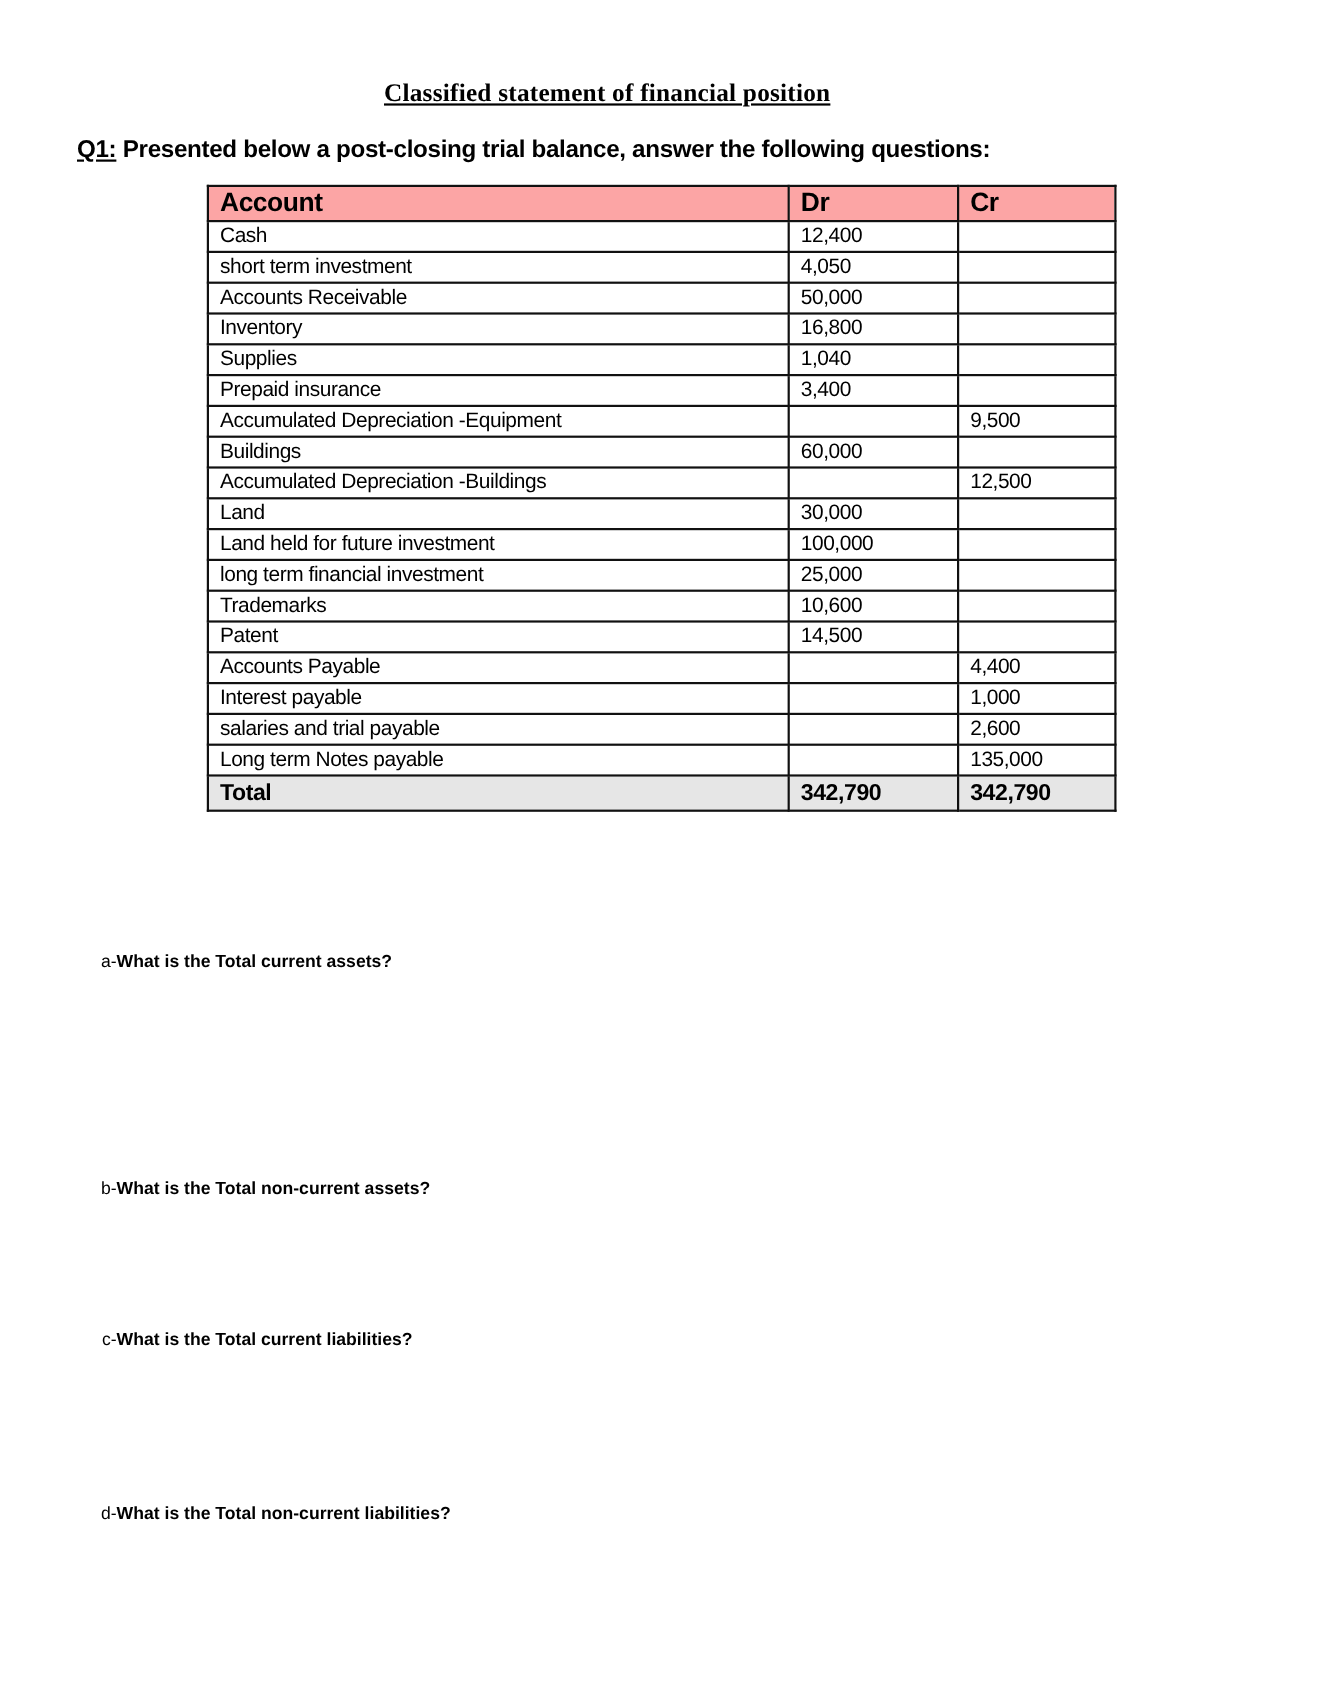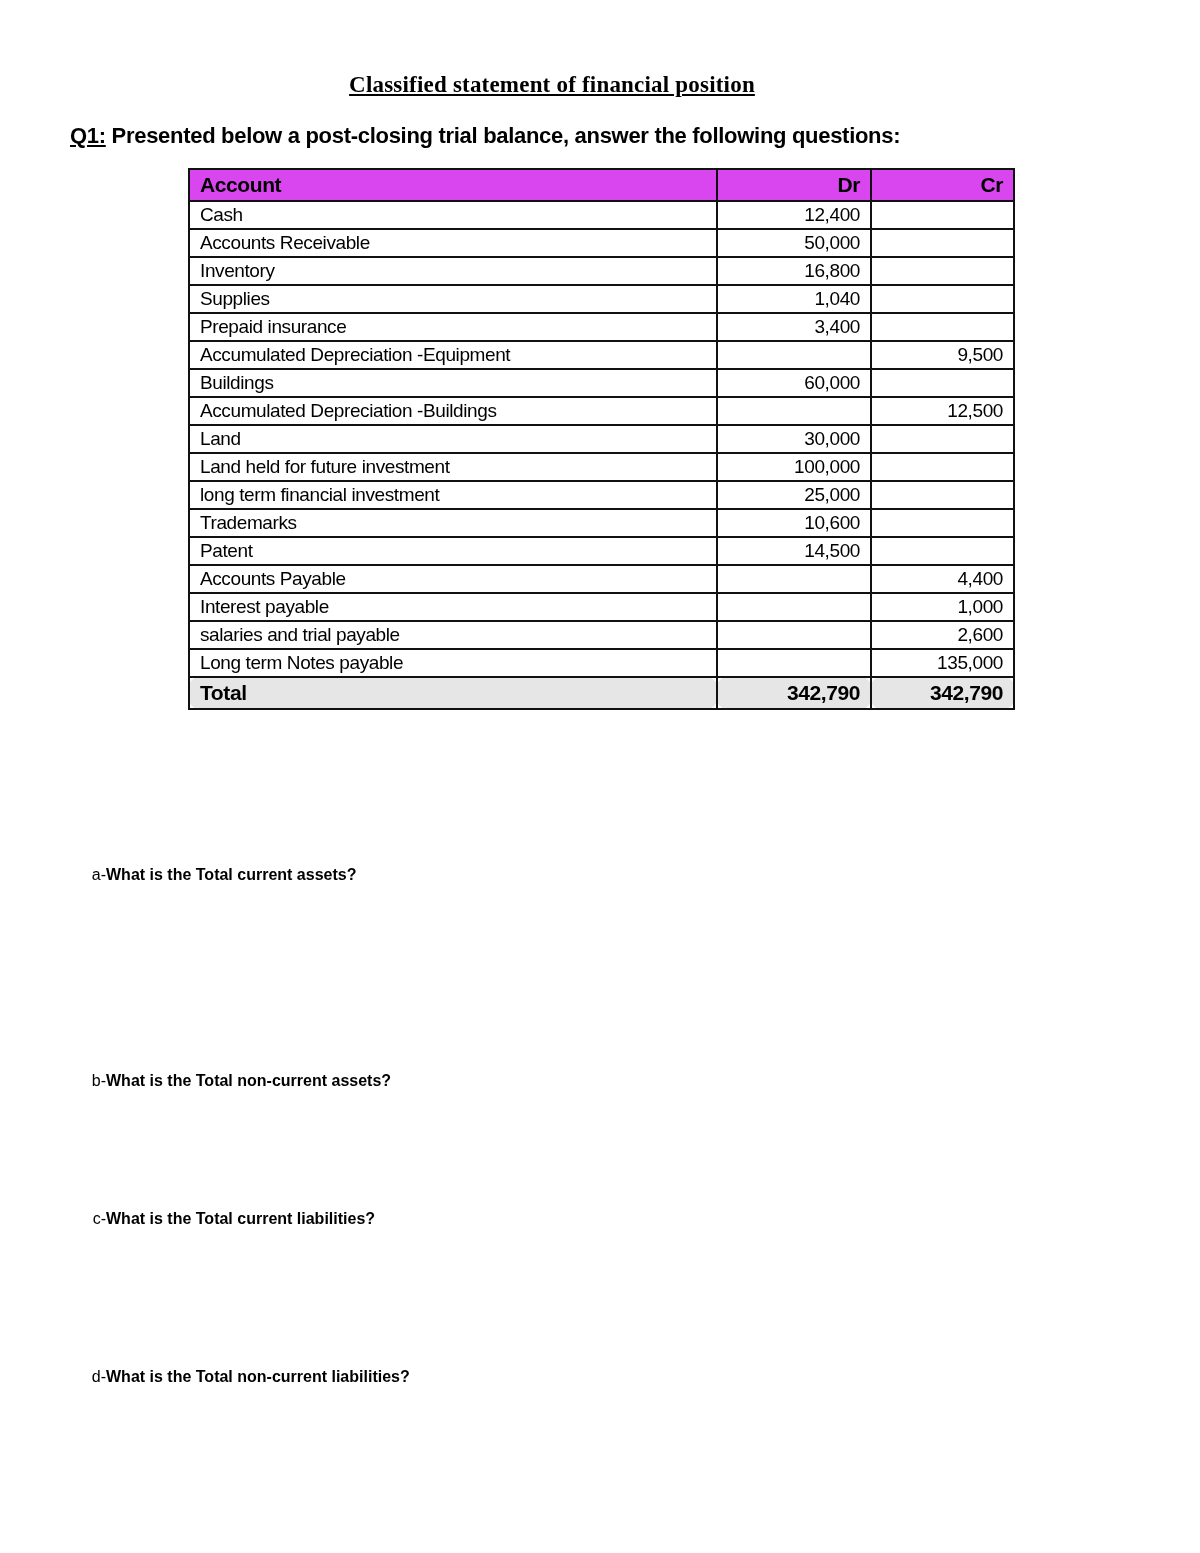--- a/index.html
+++ b/index.html
@@ -21,26 +21,26 @@
     font-family: "Liberation Sans", sans-serif; font-size: 19px;
   }
   table.tb col.c1 { width: 528px; }
   table.tb col.c2 { width: 154px; }
   table.tb col.c3 { width: 143px; }
   table.tb td, table.tb th {
     border: 2px solid #111; padding: 0 10px; height: 26px; line-height: 26px;
     white-space: nowrap; overflow: hidden; letter-spacing: -0.4px;
   }
   table.tb th {
-    background: #d946ef; height: 30px; font-size: 21px; font-weight: bold;
+    background: #fca5a5; height: 30px; font-size: 24px; font-weight: bold;
   }
   table.tb th.acc { text-align: left; }
-  table.tb th.num, table.tb td.num { text-align: right; }
+  table.tb th.num, table.tb td.num { text-align: left; }
   table.tb tr.total td {
-    background: #e6e6e6; font-weight: bold; font-size: 21px; height: 30px; border-radius: 10px;
+    background: #e6e6e6; font-weight: bold; font-size: 21px; height: 30px;
   }
   .question {
     position: absolute; left: 70px;
     font-family: "Liberation Sans", sans-serif; font-size: 16px; font-weight: bold; text-align: right;
   }
   .question .qletter { display: inline-block; width: 36px; font-weight: normal; }
 </style>
 </head>
 <body>
 
@@ -60,20 +60,25 @@
     <tr>
       <th class="acc">Account</th>
       <th class="num">Dr</th>
       <th class="num">Cr</th>
     </tr>
   </thead>
   <tbody>
     <tr>
         <td>Cash</td>
         <td class="num">12,400</td>
+        <td class="num"></td>
+      </tr>
+    <tr>
+        <td>short term investment</td>
+        <td class="num">4,050</td>
         <td class="num"></td>
       </tr>
     <tr>
         <td>Accounts Receivable</td>
         <td class="num">50,000</td>
         <td class="num"></td>
       </tr>
     <tr>
         <td>Inventory</td>
         <td class="num">16,800</td>

